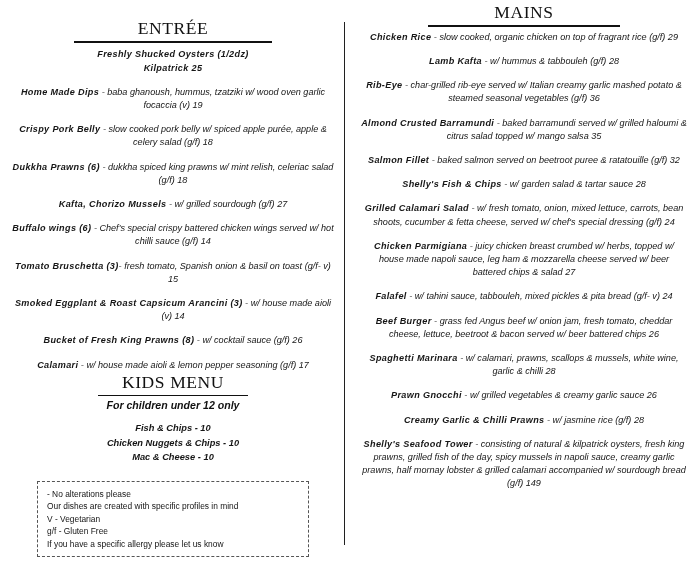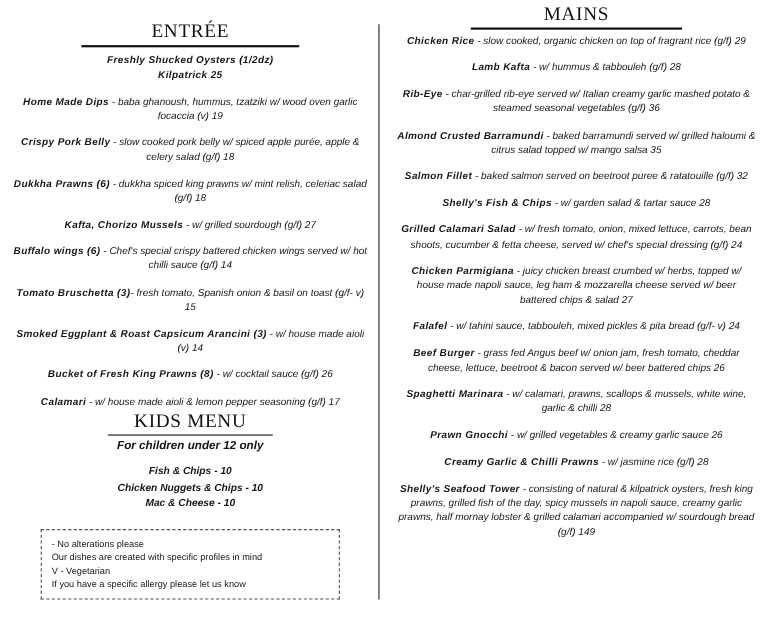--- a/index.html
+++ b/index.html
@@ -225,20 +225,21 @@
           <div class="kid-item">Fish &amp; Chips - 10</div>
           <div class="kid-item">Chicken Nuggets &amp; Chips - 10</div>
           <div class="kid-item">Mac &amp; Cheese - 10</div>
         </div>
       </div>
 
       <div class="note-box">
         <div class="note-line">- No alterations please</div>
         <div class="note-line">Our dishes are created with specific profiles in mind</div>
         <div class="note-line">V - Vegetarian</div>
+        <div class="note-line">g/f - Gluten Free</div>
         <div class="note-line">If you have a specific allergy please let us know</div>
       </div>
 
     </div>
 
     <div class="col col-right">
 
       <div class="section-head">
         <span class="head-text">MAINS</span>
         <div class="head-rule rule-mains"></div>

